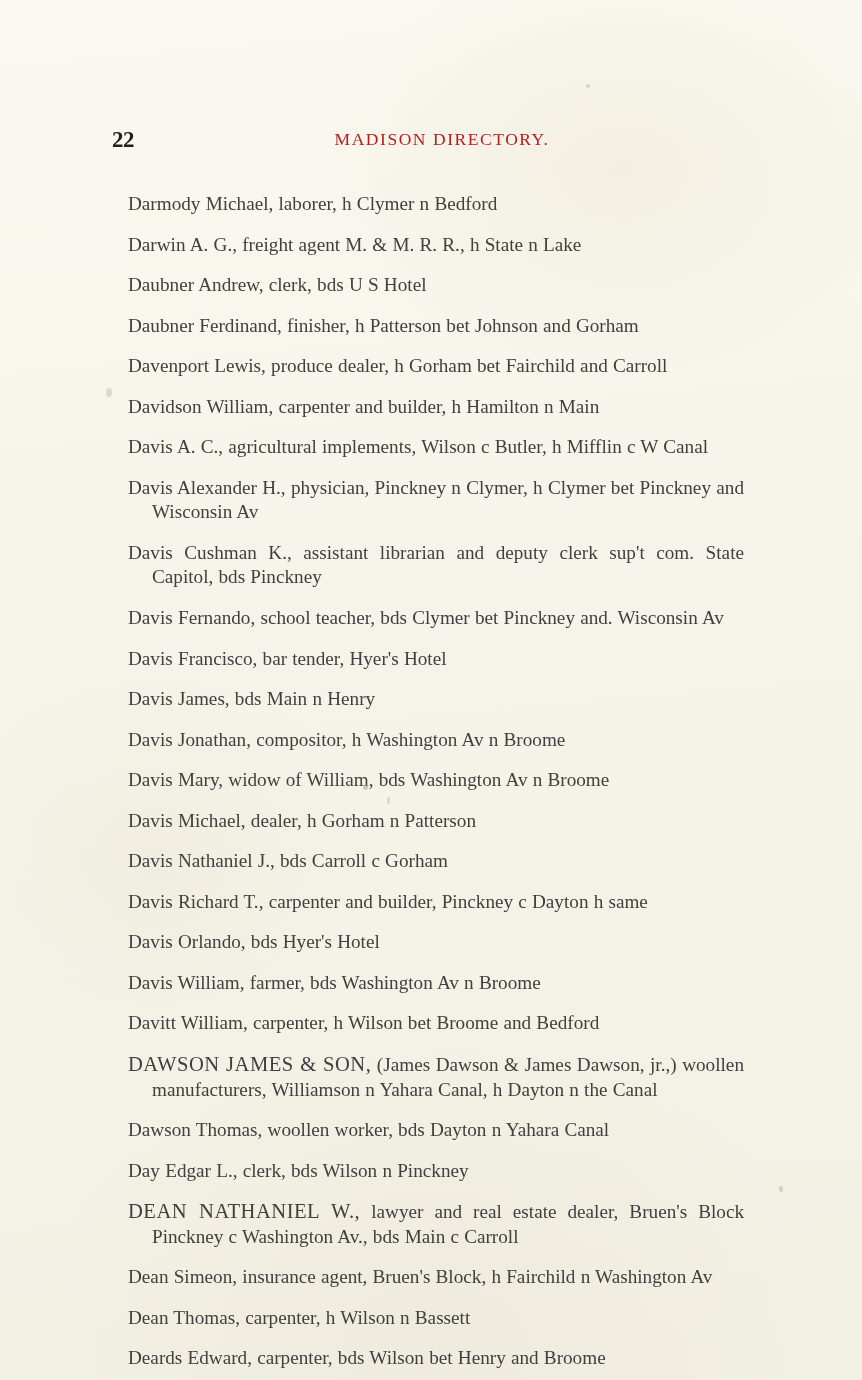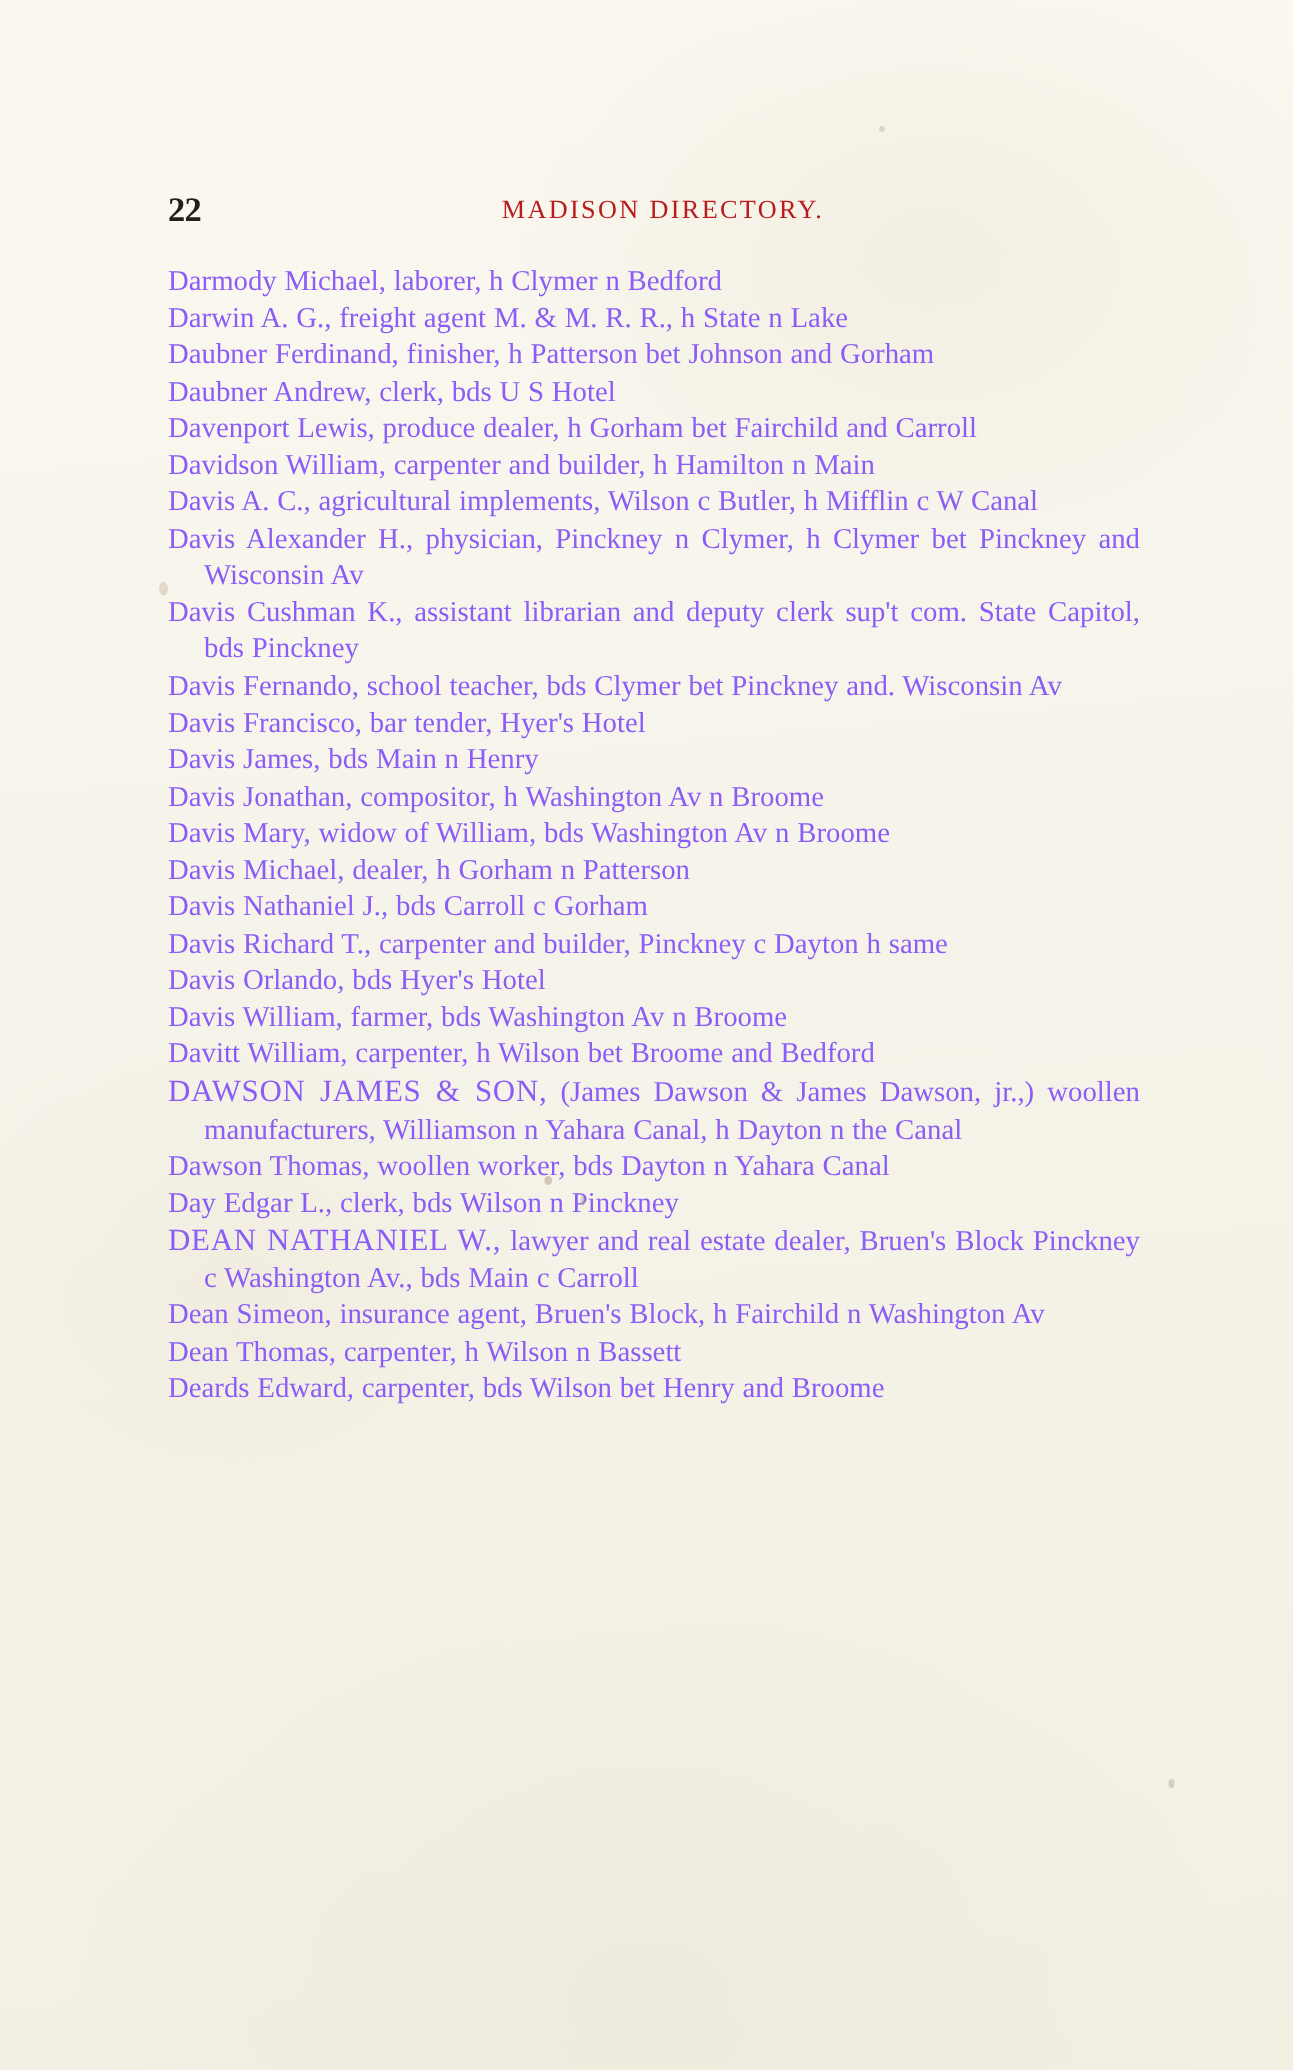--- a/index.html
+++ b/index.html
@@ -74,22 +74,22 @@
   }
 
   .entry {
     font-size: 19.2px;
     line-height: 24.55px;
     text-indent: -24px;
     padding-left: 24px;
     text-align: justify;
     text-align-last: left;
     word-spacing: 0.4px;
-    color: #8b5cf6;
-    margin: 0;
+    color: #404040;
+    margin: 16px;
   }
   
   .entry.one-line {
     text-align: left;
   }
 
   .entry .caps {
     font-size: 20.6px;
     letter-spacing: 0.5px;
   }
@@ -112,22 +112,22 @@
 <div class="page">
 
   <div class="running-head">
     <span class="folio">22</span>
     <span class="head-title">MADISON DIRECTORY.</span>
   </div>
 
   <div class="column">
       <p class="entry one-line"><span>Darmody Michael, laborer, h Clymer n Bedford</span></p>
       <p class="entry one-line"><span>Darwin A. G., freight agent M. &amp; M. R. R., h State n Lake</span></p>
+      <p class="entry one-line"><span>Daubner Andrew, clerk, bds U S Hotel</span></p>
       <p class="entry"><span>Daubner Ferdinand, finisher, h Patterson bet Johnson and Gorham</span></p>
-      <p class="entry one-line"><span>Daubner Andrew, clerk, bds U S Hotel</span></p>
       <p class="entry"><span>Davenport Lewis, produce dealer, h Gorham bet Fairchild and Carroll</span></p>
       <p class="entry one-line"><span>Davidson William, carpenter and builder, h Hamilton n Main</span></p>
       <p class="entry"><span>Davis A. C., agricultural implements, Wilson c Butler, h Mifflin c W Canal</span></p>
       <p class="entry"><span>Davis Alexander H., physician, Pinckney n Clymer, h Clymer bet Pinckney and Wisconsin Av</span></p>
       <p class="entry"><span>Davis Cushman K., assistant librarian and deputy clerk sup't com. State Capitol, bds Pinckney</span></p>
       <p class="entry"><span>Davis Fernando, school teacher, bds Clymer bet Pinckney and. Wisconsin Av</span></p>
       <p class="entry one-line"><span>Davis Francisco, bar tender, Hyer's Hotel</span></p>
       <p class="entry one-line"><span>Davis James, bds Main n Henry</span></p>
       <p class="entry one-line"><span>Davis Jonathan, compositor, h Washington Av n Broome</span></p>
       <p class="entry one-line"><span>Davis Mary, widow of William, bds Washington Av n Broome</span></p>

